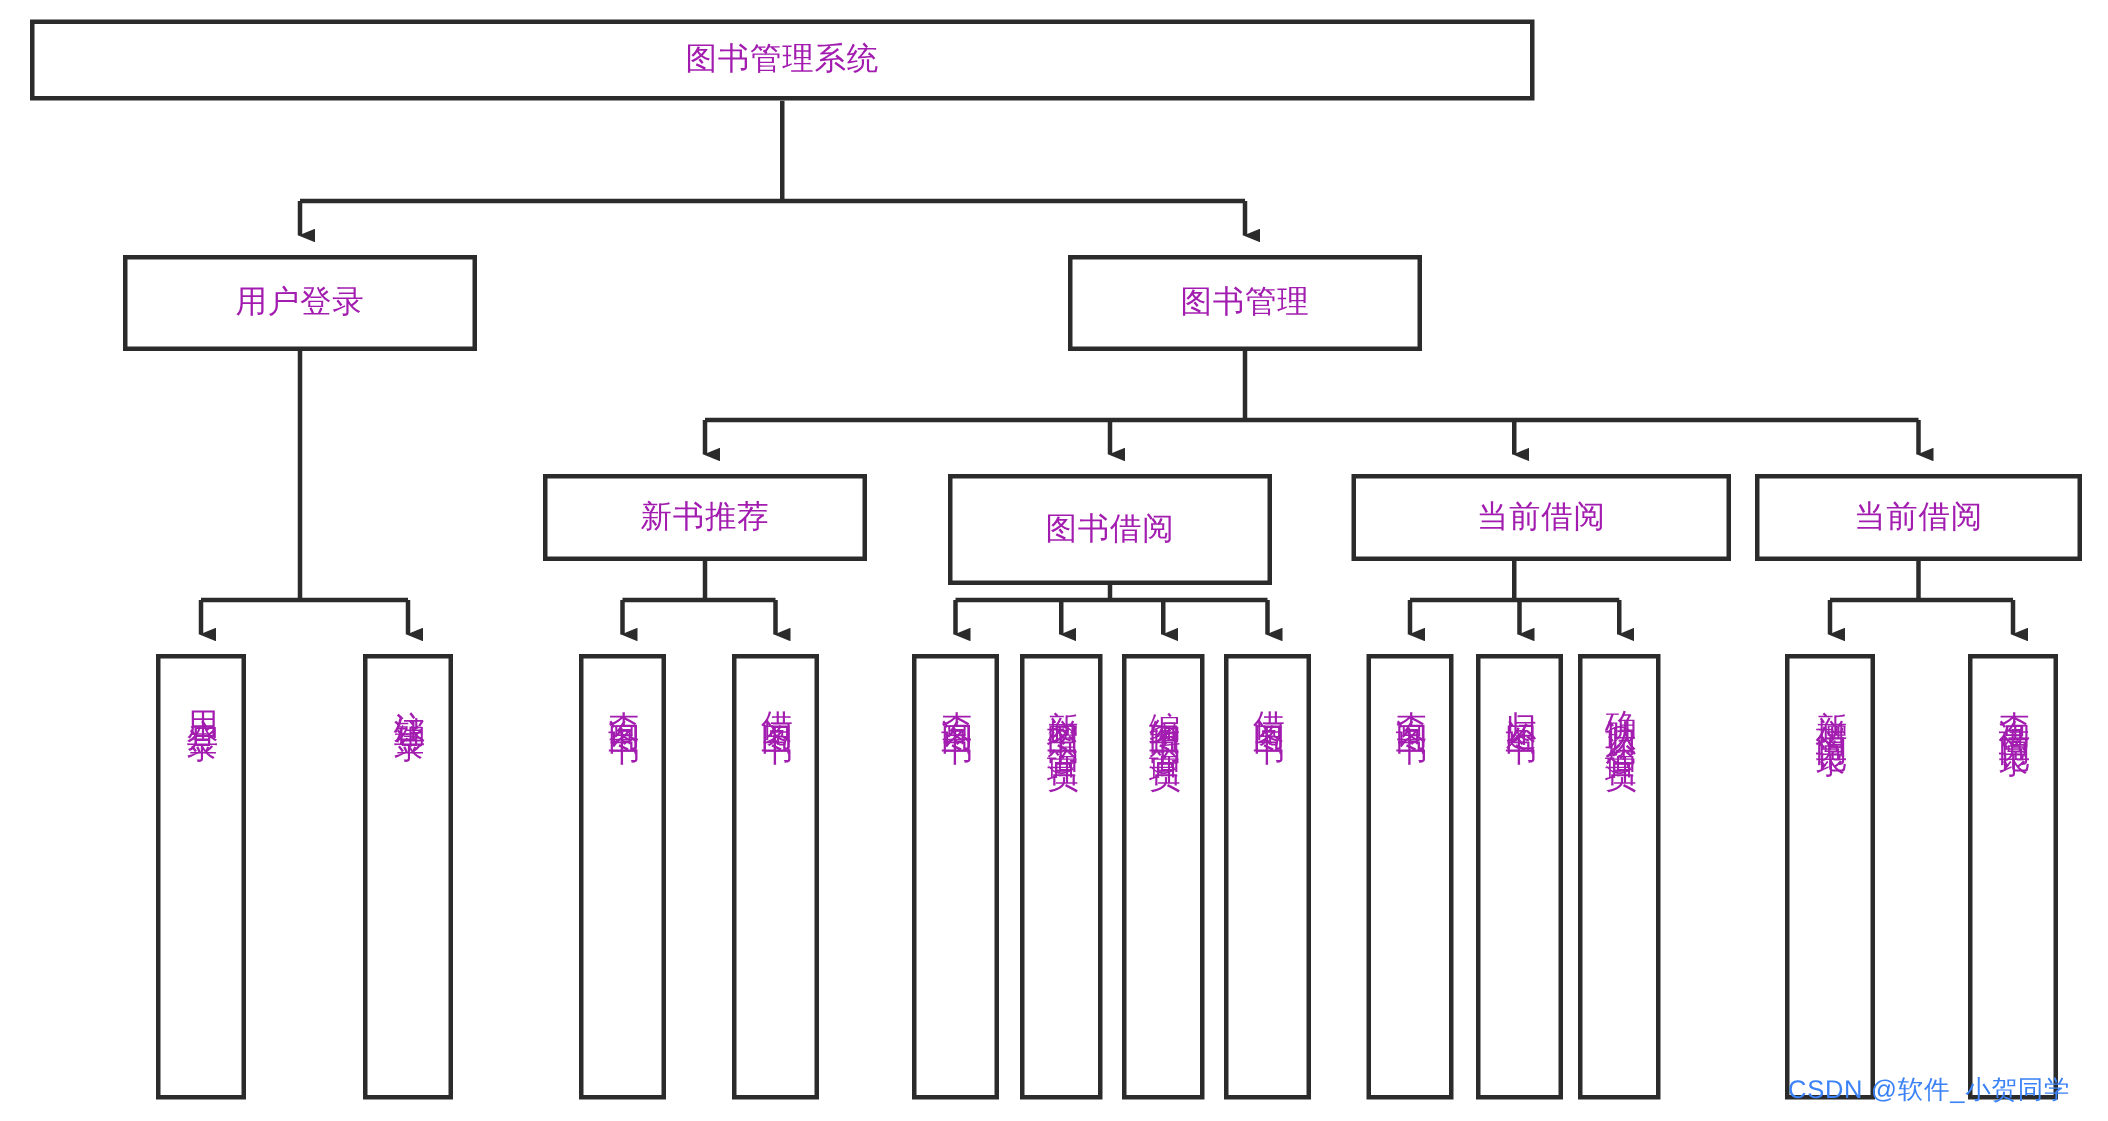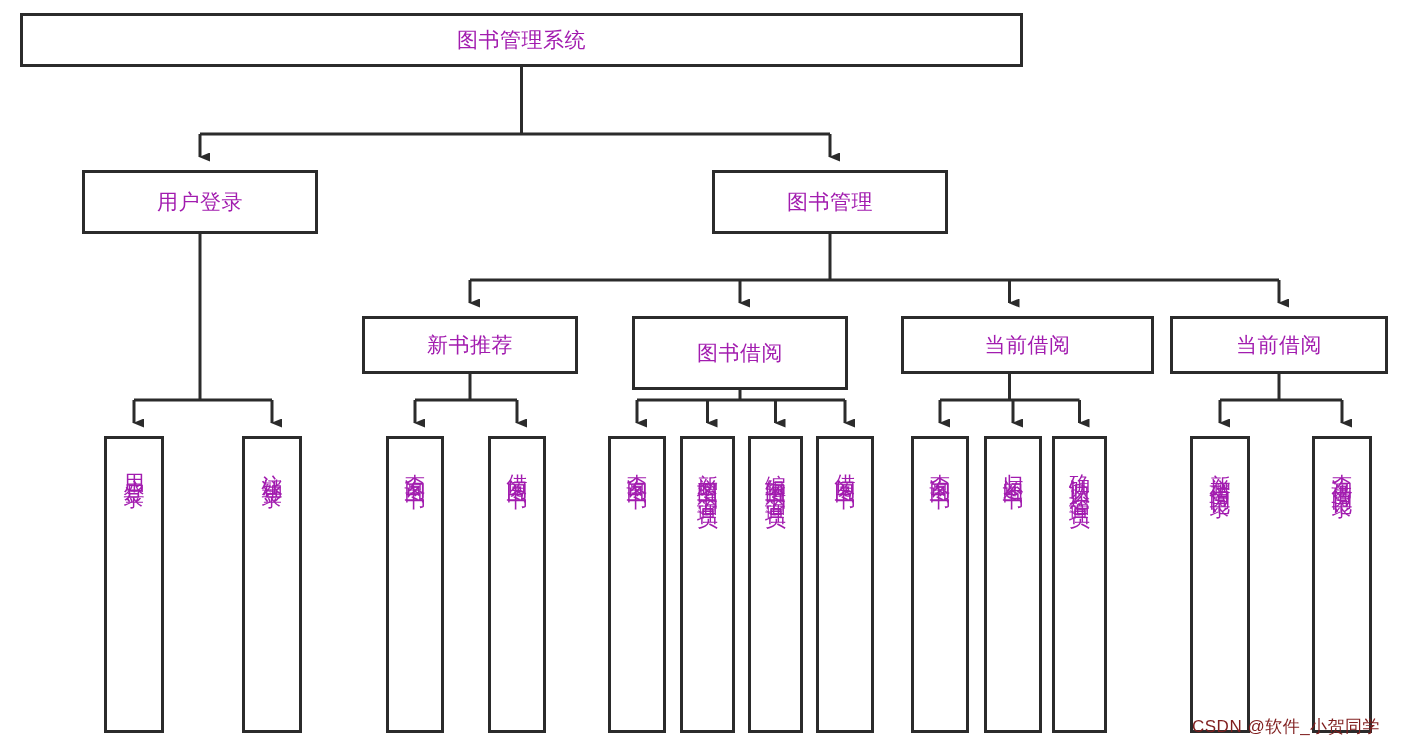--- a/index.html
+++ b/index.html
@@ -166,14 +166,14 @@
       <div class="node vertical" style="left: 1052px; top: 436px; width: 55px; height: 297px;">
         <span class="node-label">确认归还（管理员）</span>
       </div>
       <div class="node vertical" style="left: 1190px; top: 436px; width: 60px; height: 297px;">
         <span class="node-label">新增借阅记录</span>
       </div>
       <div class="node vertical" style="left: 1312px; top: 436px; width: 60px; height: 297px;">
         <span class="node-label">查询借阅记录</span>
       </div>
     </div>
-  <div class="watermark" style="left: 1192px; top: 715px; color: #7f1d1d;">CSDN @软件_小贺同学</div>
+  <div class="watermark" style="left: 1192px; top: 715px; color: #3b82f6;">CSDN @软件_小贺同学</div>
 </div>
 
 </body></html>

